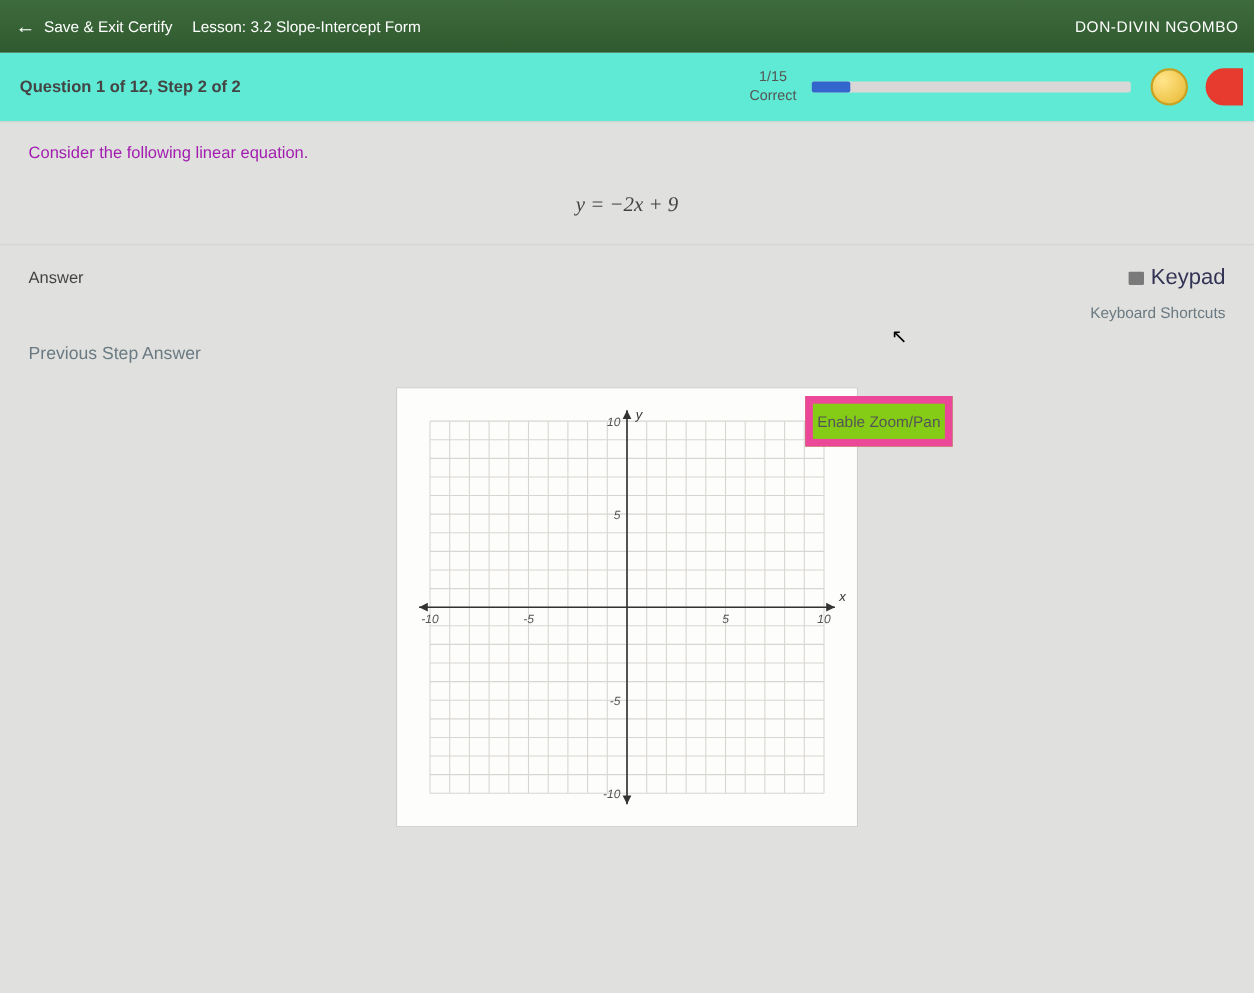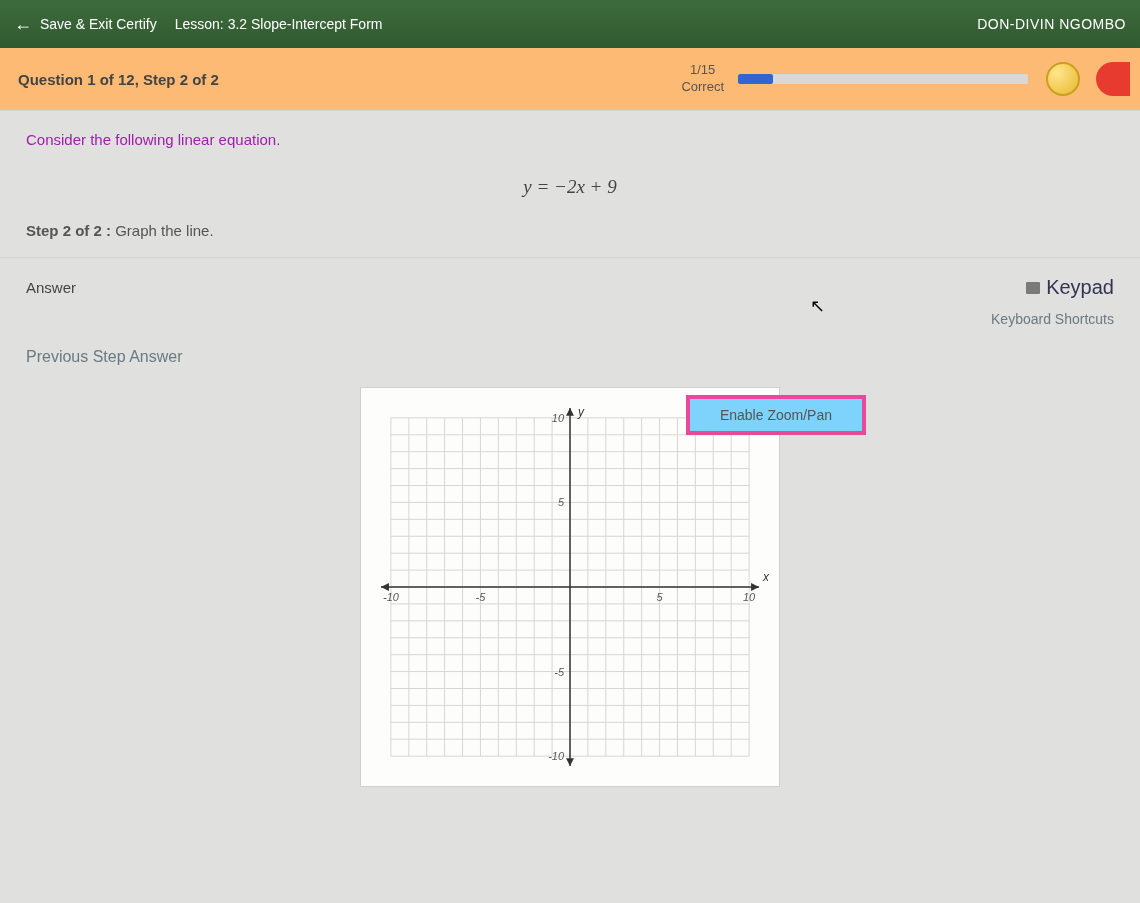--- a/index.html
+++ b/index.html
@@ -5,21 +5,21 @@
 * { margin:0; padding:0; box-sizing:border-box; font-family:"Helvetica Neue",Arial,sans-serif; }
 body { width:1140px; height:903px; background:#e0e0de; overflow:hidden; }
 
 .topbar { height:48px; background:linear-gradient(to bottom,#3e6b3e,#2f5a2f); color:#fff; display:flex; align-items:center; padding:0 14px; font-size:14px; }
 .topbar .back-arrow { font-size:18px; margin-right:8px; }
 .topbar .save-exit { font-weight:500; margin-right:18px; }
 .topbar .lesson { font-weight:300; }
 .topbar .spacer { flex:1; }
 .topbar .username { font-weight:300; letter-spacing:0.5px; }
 
-.question-bar { background:#fdba74; border-bottom:1px solid #d5d4d0; padding:14px 18px; display:flex; align-items:center; font-size:15px; color:#444; }
+.question-bar { background:#5eead4; border-bottom:1px solid #d5d4d0; padding:14px 18px; display:flex; align-items:center; font-size:15px; color:#444; }
 .question-bar .question-label { font-weight:600; }
 .question-bar .spacer { flex:1; }
 .score-box { text-align:center; font-size:13px; color:#555; margin-right:14px; line-height:1.3; }
 .progress { width:290px; height:10px; background:#d9d8d6; border-radius:2px; position:relative; margin-right:18px; }
 .progress .fill { position:absolute; left:0; top:0; height:100%; background:#3366cc; border-radius:2px; }
 .coin { width:34px; height:34px; border-radius:50%; background:radial-gradient(circle at 30% 30%, #ffe58a, #e8b830); border:2px solid #c9a020; margin-right:8px; }
 .heart { width:34px; height:34px; border-radius:50% 0 0 50%; background:#e63b2e; position:relative; right:-8px; }
 
 .content { padding:20px 26px; color:#444; font-size:15px; }
 .prompt { color:#a21caf; margin-bottom:28px; }
@@ -32,21 +32,21 @@
 .answer-row .label { font-weight:500; color:#444; }
 .answer-row .spacer { flex:1; }
 .keypad-btn { color:#335; font-size:20px; display:flex; align-items:center; gap:6px; }
 .keypad-icon { width:14px; height:12px; background:#7a7a7a; display:inline-block; border-radius:1px; }
 .shortcut-link { text-align:right; color:#6a7a82; font-size:14px; margin-bottom:21px; }
 .prev-link { text-align:left; color:#6a7a82; font-size:16px; margin-bottom:21px; }
 
 .instructions { color:#555; font-size:14px; line-height:1.5; margin-bottom:8px; }
 
 .graph-wrapper { display:flex; justify-content:center; position:relative; }
-.zoom-btn { position:absolute; right:248px; top:8px; border:4px solid #ec4899; background:#7dd3fc; color:#555; padding:8px 30px; font-size:14px; }
+.zoom-btn { position:absolute; right:248px; top:8px; border:7px solid #ec4899; background:#84cc16; color:#555; padding:8px 4px; font-size:14px; }
 .graph-box { width:420px; height:400px; border:1px solid #d0cfcb; background:#fdfdfb; }
 
 .cursor { position:absolute; left:810px; top:295px; font-size:18px; color:#000; pointer-events:none; }
 </style>
 </head>
 <body>
 
 <div class="topbar">
   <span class="back-arrow">←</span>
   <span class="save-exit">Save &amp; Exit Certify</span>
@@ -65,23 +65,20 @@
   <div class="progress">
     <div class="fill" style="width:12%"></div>
   </div>
   <div class="coin"></div>
   <div class="heart"></div>
 </div>
 
 <div class="content">
   <div class="prompt">Consider the following linear equation.</div>
   <div class="equation">y = −2x + 9</div>
-  <div class="step-line">
-    <b>Step 2 of 2 :</b><span> Graph the line.</span>
-  </div>
   <div class="divider"></div>
 
   <div class="answer-row">
     <span class="label">Answer</span>
     <span class="spacer"></span>
     <span class="keypad-btn">
       <span class="keypad-icon"></span>
       <span>Keypad</span>
     </span>
   </div>

